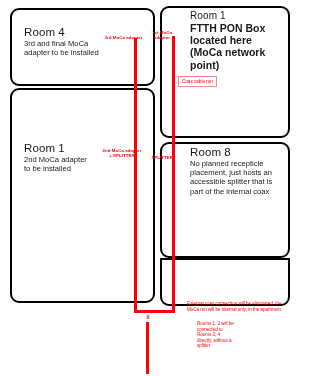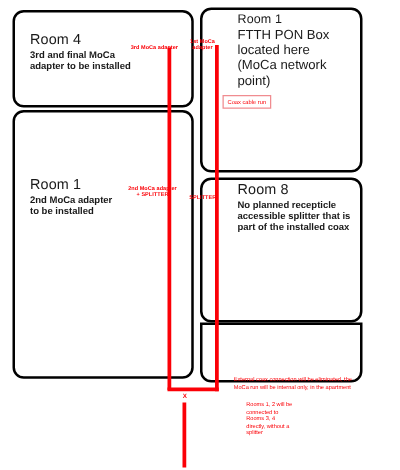--- a/index.html
+++ b/index.html
@@ -21,27 +21,27 @@
   #room4{ left:10px;  top:8px;   width:145px; height:78px; }
   #room3{ left:10px;  top:88px;  width:145px; height:215px;}
   #room1{ left:160px; top:6px;   width:130px; height:132px;}
   #room2{ left:160px; top:142px; width:130px; height:116px;}
   #roomlower{ left:160px; top:258px; width:130px; height:48px;
                border-radius:0 0 9px 9px; }
 
   
   .txt{position:absolute;color:#1a1a1a;}
   .rtitle{font-size:11.5px;line-height:13px;letter-spacing:0.1px;}
-  .rbody{font-size:7.6px;line-height:9.2px;font-weight:bold;}
+  .rbody{font-size:7.6px;line-height:9.2px;font-weight:normal;}
 
   #t-room4{left:24px; top:26px; width:120px;}
   #t-room3{left:24px; top:142px;width:120px;}
   #t-room1{left:190px;top:9px;  width:100px;}
   #t-room2{left:190px;top:146px;width:98px;}
-  #t-room1 .rbody{font-weight:normal;font-size:10.5px;line-height:12.2px;}
+  #t-room1 .rbody{font-weight:bold;font-size:10.5px;line-height:12.2px;}
   #t-room1 .rtitle{font-size:10px;}
   #t-room2 .rbody{font-size:7.6px;line-height:9.2px;}
 
   
   .red-seg{position:absolute;background:#fb0007;}
   #seg-right-v{ left:172px; top:36px;  width:3.4px; height:277px;}
   #seg-bottom-h{left:134px; top:310px; width:41px;  height:3.4px;}
   #seg-left-v{  left:134px; top:38px;  width:3.4px; height:274px;}
   #seg-stub-v{  left:146px; top:322px; width:3.4px; height:52px;}
 
@@ -90,22 +90,23 @@
   <div class="txt" id="t-room1">
     <div class="rtitle">Room 1</div>
     <div class="rbody">FTTH PON Box</div>
     <div class="rbody">located here</div>
     <div class="rbody">(MoCa network point)</div>
   </div>
 
   <div class="txt" id="t-room2">
     <div class="rtitle">Room 8</div>
     <div class="rbody">No planned recepticle</div>
+    <div class="rbody">placement, just hosts an</div>
     <div class="rbody">accessible splitter that is</div>
-    <div class="rbody">part of the installed coax</div>
+    <div class="rbody">part of the internal coax</div>
   </div>
 
   <div class="red-seg" id="seg-right-v"></div>
   <div class="red-seg" id="seg-left-v"></div>
   <div class="red-seg" id="seg-bottom-h"></div>
   <div class="red-seg" id="seg-stub-v"></div>
 
   <div class="rlab" id="lab-1st">
     <div>1st MoCa</div>
     <div>adapter</div>

